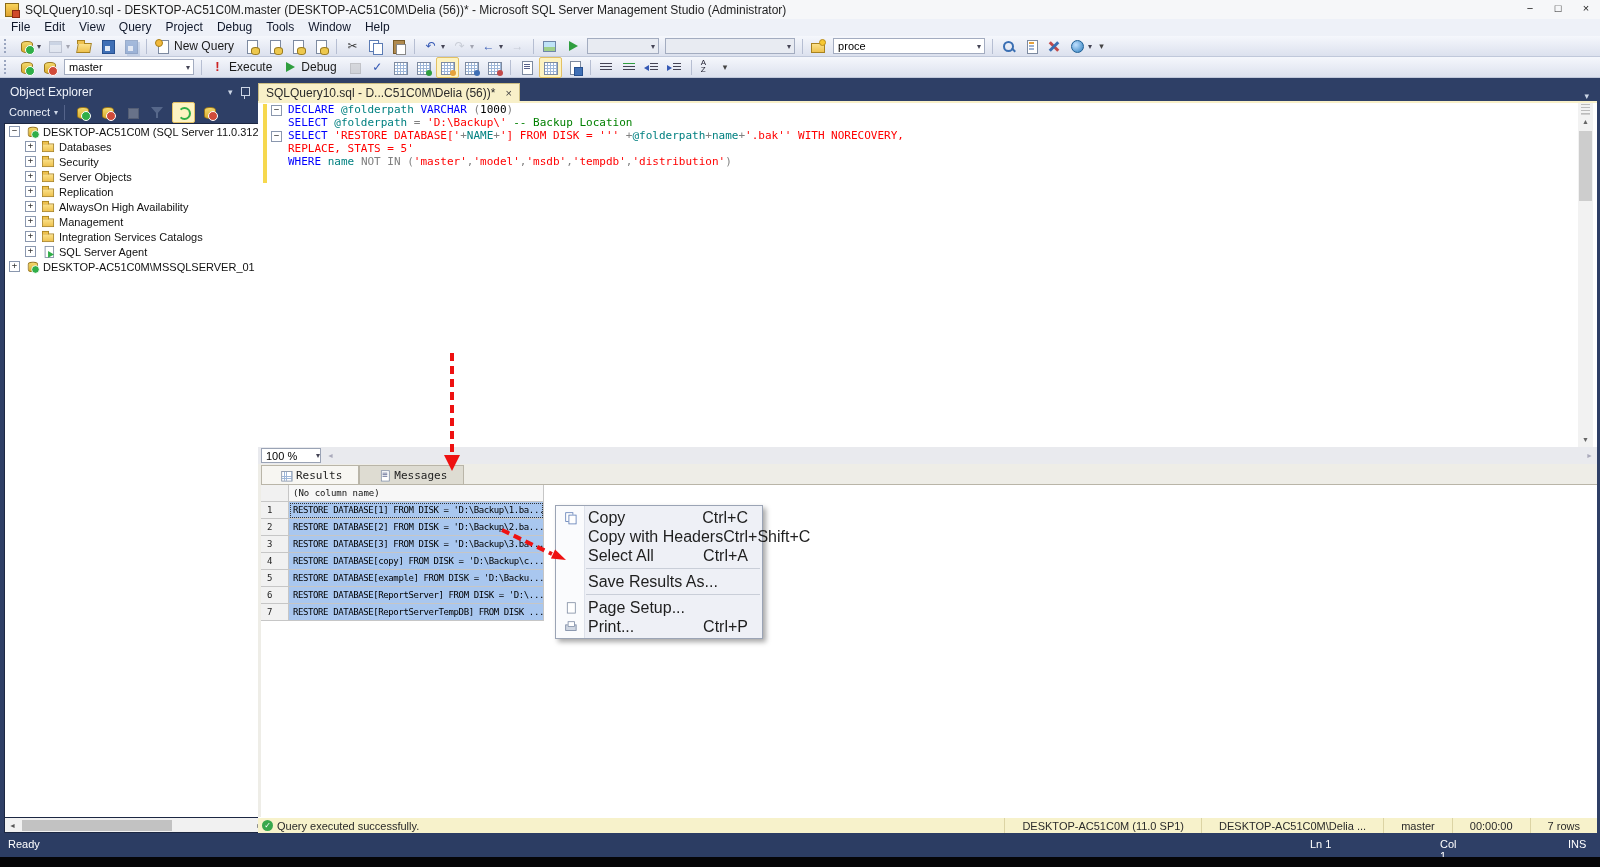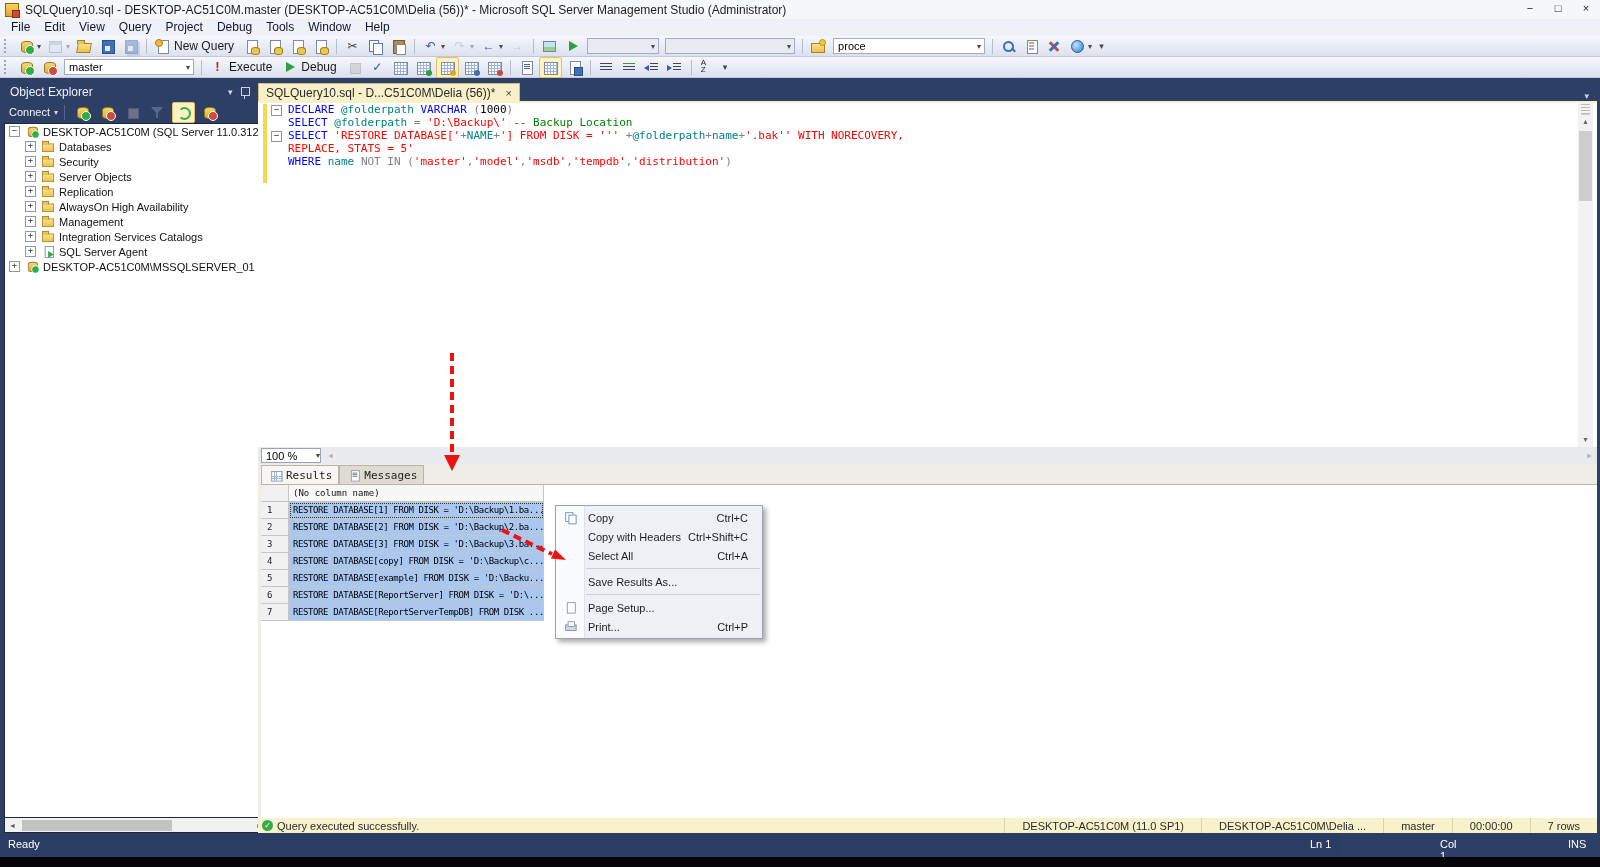--- a/index.html
+++ b/index.html
@@ -137,21 +137,21 @@
   .vs-thumb{position:absolute;left:1px;right:1px;top:28px;height:70px;background:#cdcdcd;}
   .vs-down{position:absolute;bottom:0;left:0;right:0;}
   .zoomrow{position:absolute;left:0;top:365px;right:0;height:17px;background:#e9eaee;display:flex;align-items:center;}
   .zoomcombo{width:60px;height:15px;background:#fff;border:1px solid #9aa3b5;margin-left:3px;font-size:11px;
              display:flex;align-items:center;justify-content:space-between;padding-left:4px;box-sizing:border-box;}
   .zr-arrow{font-size:7px;color:#aab;margin-left:6px;}
   .zr-track{flex:1;} .zr-right{margin-right:4px;}
   
   .results{position:absolute;left:0;top:382px;right:0;bottom:15px;background:#eeede7;}
   .rtabs{height:20px;display:flex;align-items:flex-end;padding-left:3px;font-family:"DejaVu Sans Mono",monospace;font-size:11px;}
-  .rtab{display:flex;align-items:center;height:18px;padding:0 6px;border:1px solid #b9b5a8;border-bottom:none;background:#dedcd2;color:#222;}
+  .rtab{display:flex;align-items:center;height:18px;padding:0 16px;border:1px solid #b9b5a8;border-bottom:none;background:#dedcd2;color:#222;}
   .rtab.active{background:#f7f6f2;}
   .rtab .mi{transform:scale(.8);margin-right:1px;}
   .rgrid{position:absolute;left:3px;top:20px;right:0;bottom:0;background:#fff;border-top:1px solid #b9b5a8;
          font-family:"DejaVu Sans Mono",monospace;font-size:9px;}
   .grow{display:flex;height:17px;box-sizing:border-box;}
   .gcell{box-sizing:border-box;border-right:1px solid #c6c6c6;border-bottom:1px solid #c6c6c6;overflow:hidden;
          white-space:nowrap;display:flex;align-items:center;}
   .gnum{width:28px;background:#f1f1f1;padding-left:6px;color:#222;}
   .ghead{width:255px;background:#f7f7f7;padding-left:4px;color:#111;}
   .gdata{width:255px;padding-left:4px;letter-spacing:-0.4px;color:#000;background:#a9c7ef;}
@@ -162,21 +162,21 @@
   .qs-ic{width:11px;height:11px;border-radius:50%;background:#38a84c;color:#fff;font-size:8px;line-height:11px;
          text-align:center;margin:0 4px 0 4px;flex:0 0 auto;}
   .qs-right{margin-left:auto;display:flex;height:100%;align-items:center;}
   .qs-field{padding:0 17px;border-left:1px solid #dcd4a4;height:100%;display:flex;align-items:center;white-space:nowrap;}
   
   .statusbar{position:absolute;left:0;top:833px;width:1340px;height:24px;background:#2c3d63;color:#fff;font-size:11px;}
   .sb-item{position:absolute;top:5px;}
   .blackband{position:absolute;left:0;top:857px;width:1600px;height:10px;background:#050507;}
   
   .ctxmenu{position:absolute;left:555px;top:505px;width:206px;background:#eef0f6;border:1px solid #9ba4b5;
-           box-shadow:3px 3px 5px rgba(0,0,0,.35);z-index:40;font-size:11px;color:#1e1e1e;padding:2px 0;}
+           box-shadow:3px 3px 5px rgba(0,0,0,.35);z-index:40;font-size:16px;color:#1e1e1e;padding:2px 0;}
   .ctxmenu::before{content:"";position:absolute;left:0;top:0;bottom:0;width:28px;background:#fafbfd;border-right:1px solid #dde1ea;}
   .cm-item{position:relative;height:19px;display:flex;align-items:center;}
   .cm-ic{width:28px;display:flex;justify-content:center;flex:0 0 auto;}
   .cm-ic .mi{transform:scale(.8);}
   .cm-label{flex:1;padding-left:4px;white-space:nowrap;}
   .cm-short{padding-right:14px;white-space:nowrap;}
   .cm-sep{position:relative;height:1px;background:#c9ced8;margin:3px 2px 3px 30px;}
   
   .arrows{position:absolute;left:0;top:0;width:1600px;height:867px;z-index:50;pointer-events:none;}
 </style>

